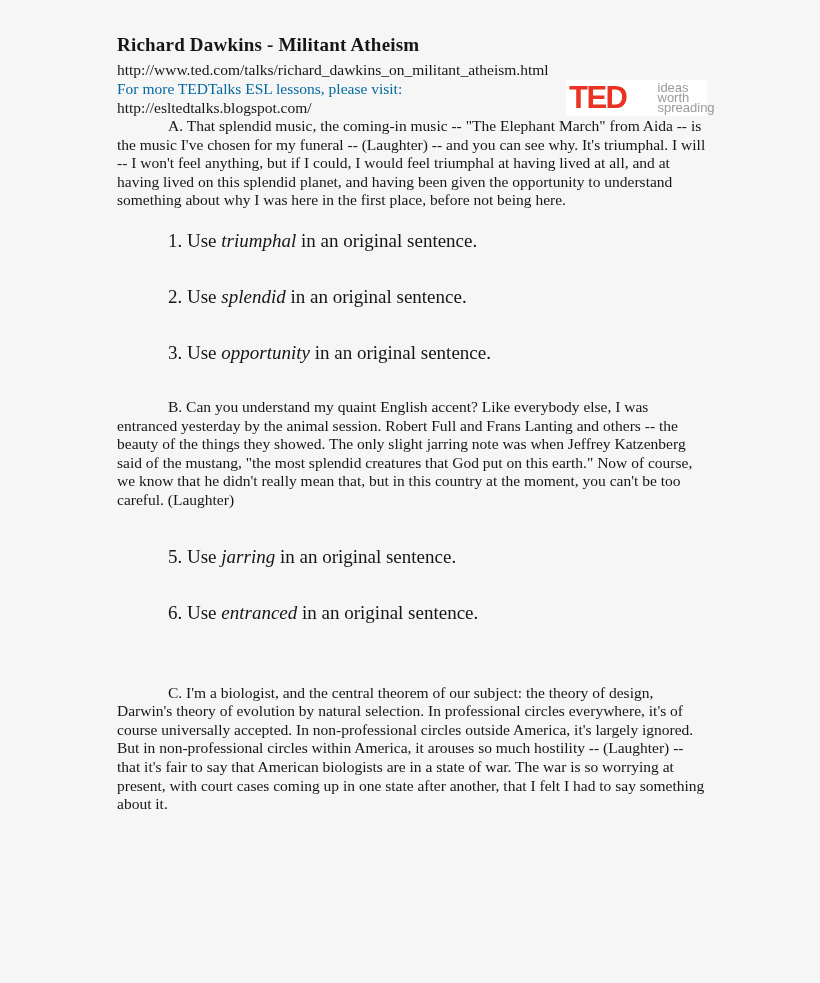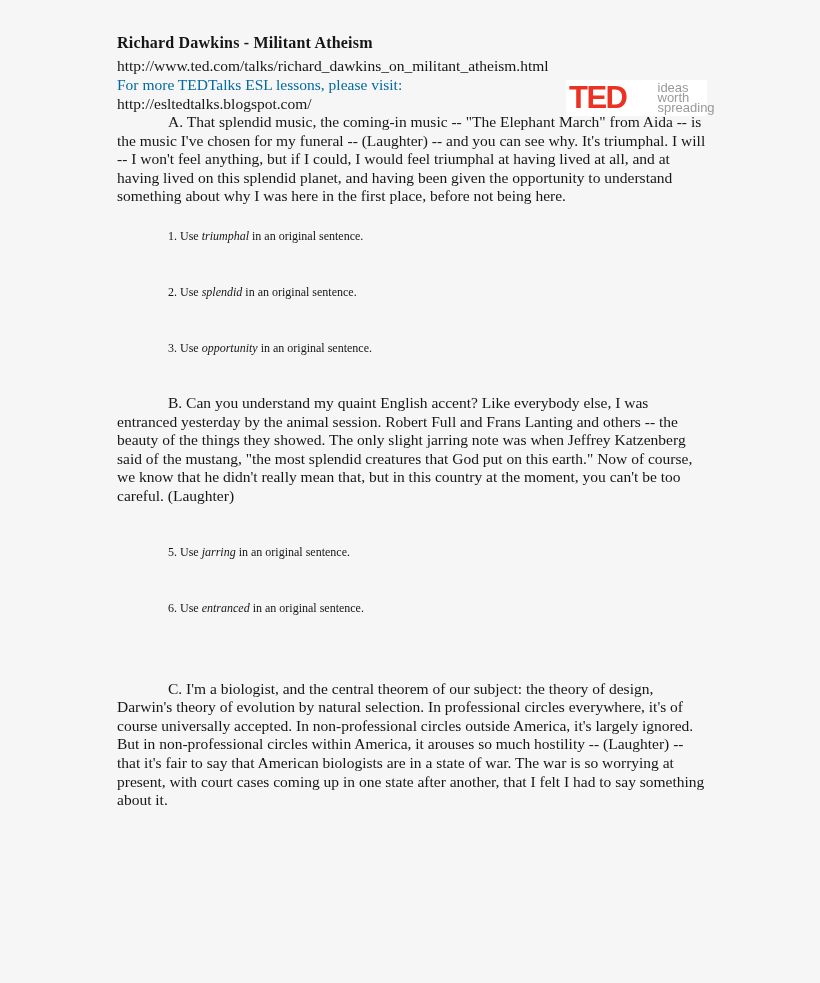--- a/index.html
+++ b/index.html
@@ -11,21 +11,21 @@
   }
   .page {
     position: relative;
     width: 820px; height: 983px;
     box-sizing: border-box;
     padding: 34px 111px 0 117px;
     overflow: hidden;
   }
   
   .doc-title {
-    font-size: 16px;
+    font-size: 19px;
     font-weight: bold;
     margin: 0 0 4px 0;
     letter-spacing: 0.2px;
   }
   .header-line {
     font-size: 15.5px;
     line-height: 19px;
     margin: 0;
     color: #0369a1;
     text-decoration: none;
@@ -64,21 +64,21 @@
     font-size: 15.5px;
     line-height: 18.6px;
     text-indent: 51px;
     text-align: left;
   }
   .para-a { }
   .para-b { margin-top: 36px; }
   .para-c { margin-top: 62px; }
   .exercise {
     margin: 37px 0 0 51px;
-    font-size: 12px;
+    font-size: 19px;
     line-height: 19px;
   }
   .exercise.first { margin-top: 21px; }
   .vocab-word { font-style: italic; }
 </style>
 </head>
 <body>
 
 <div class="page">
 

